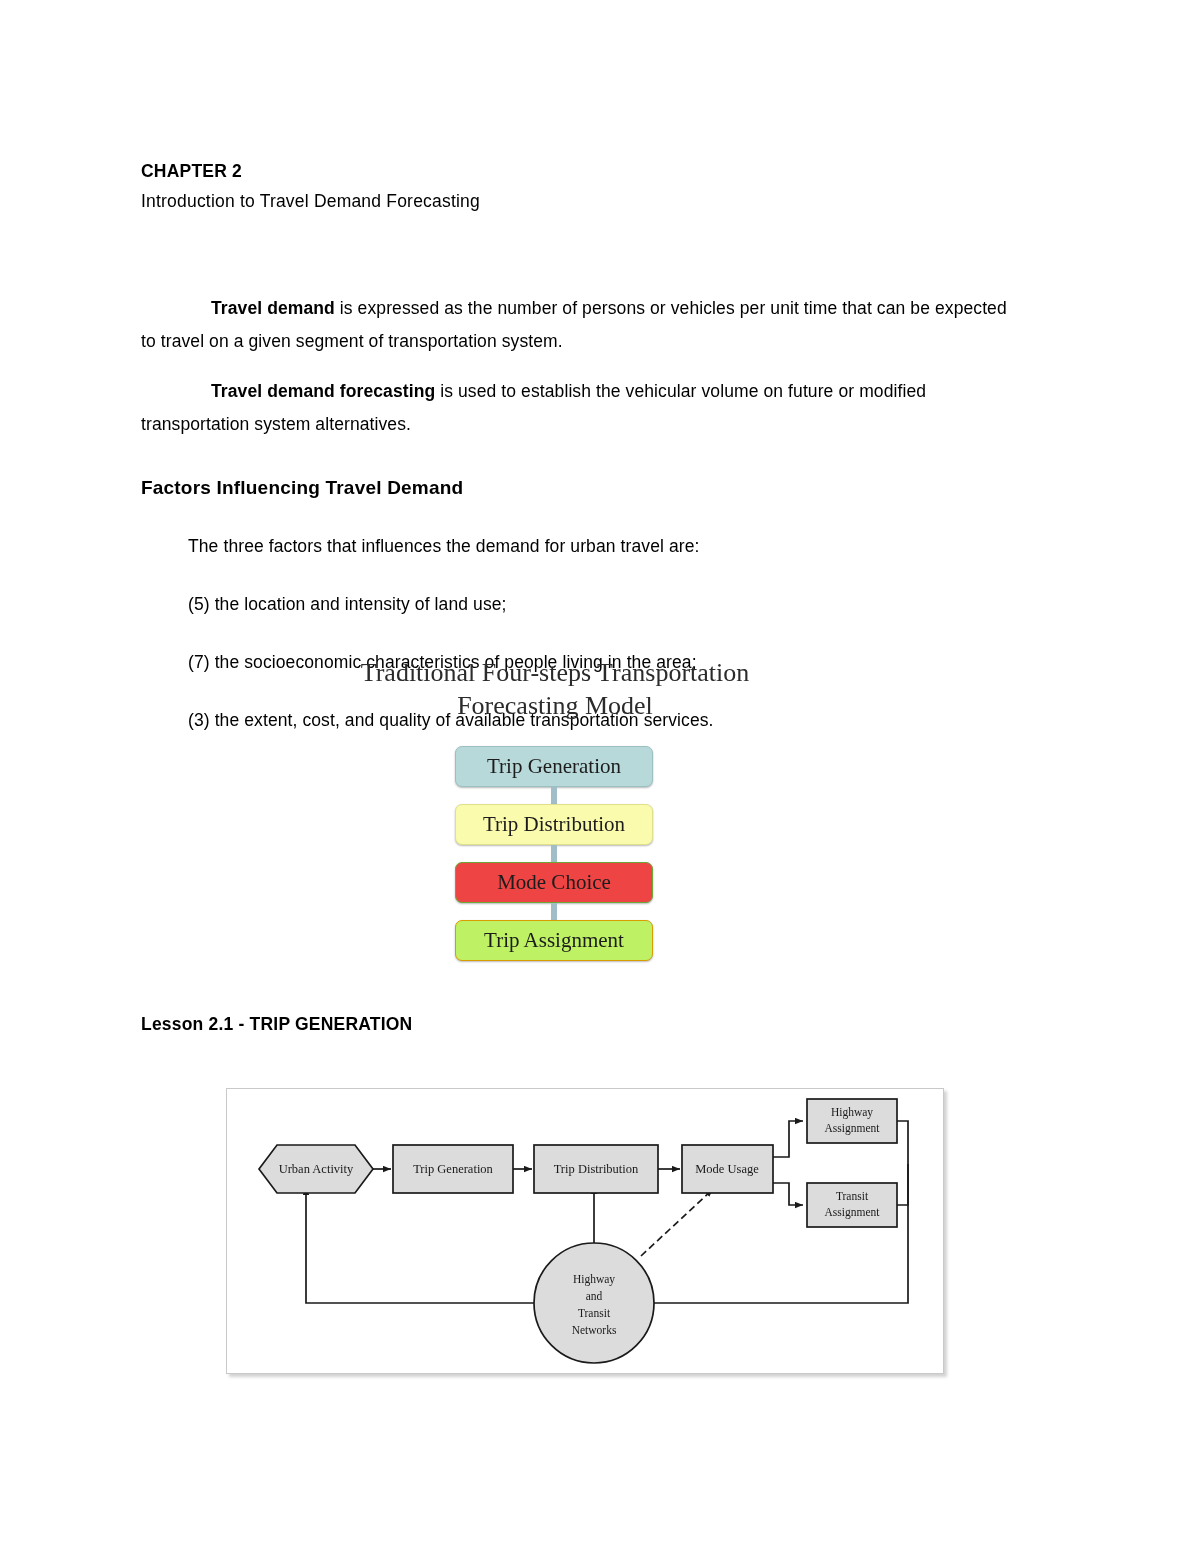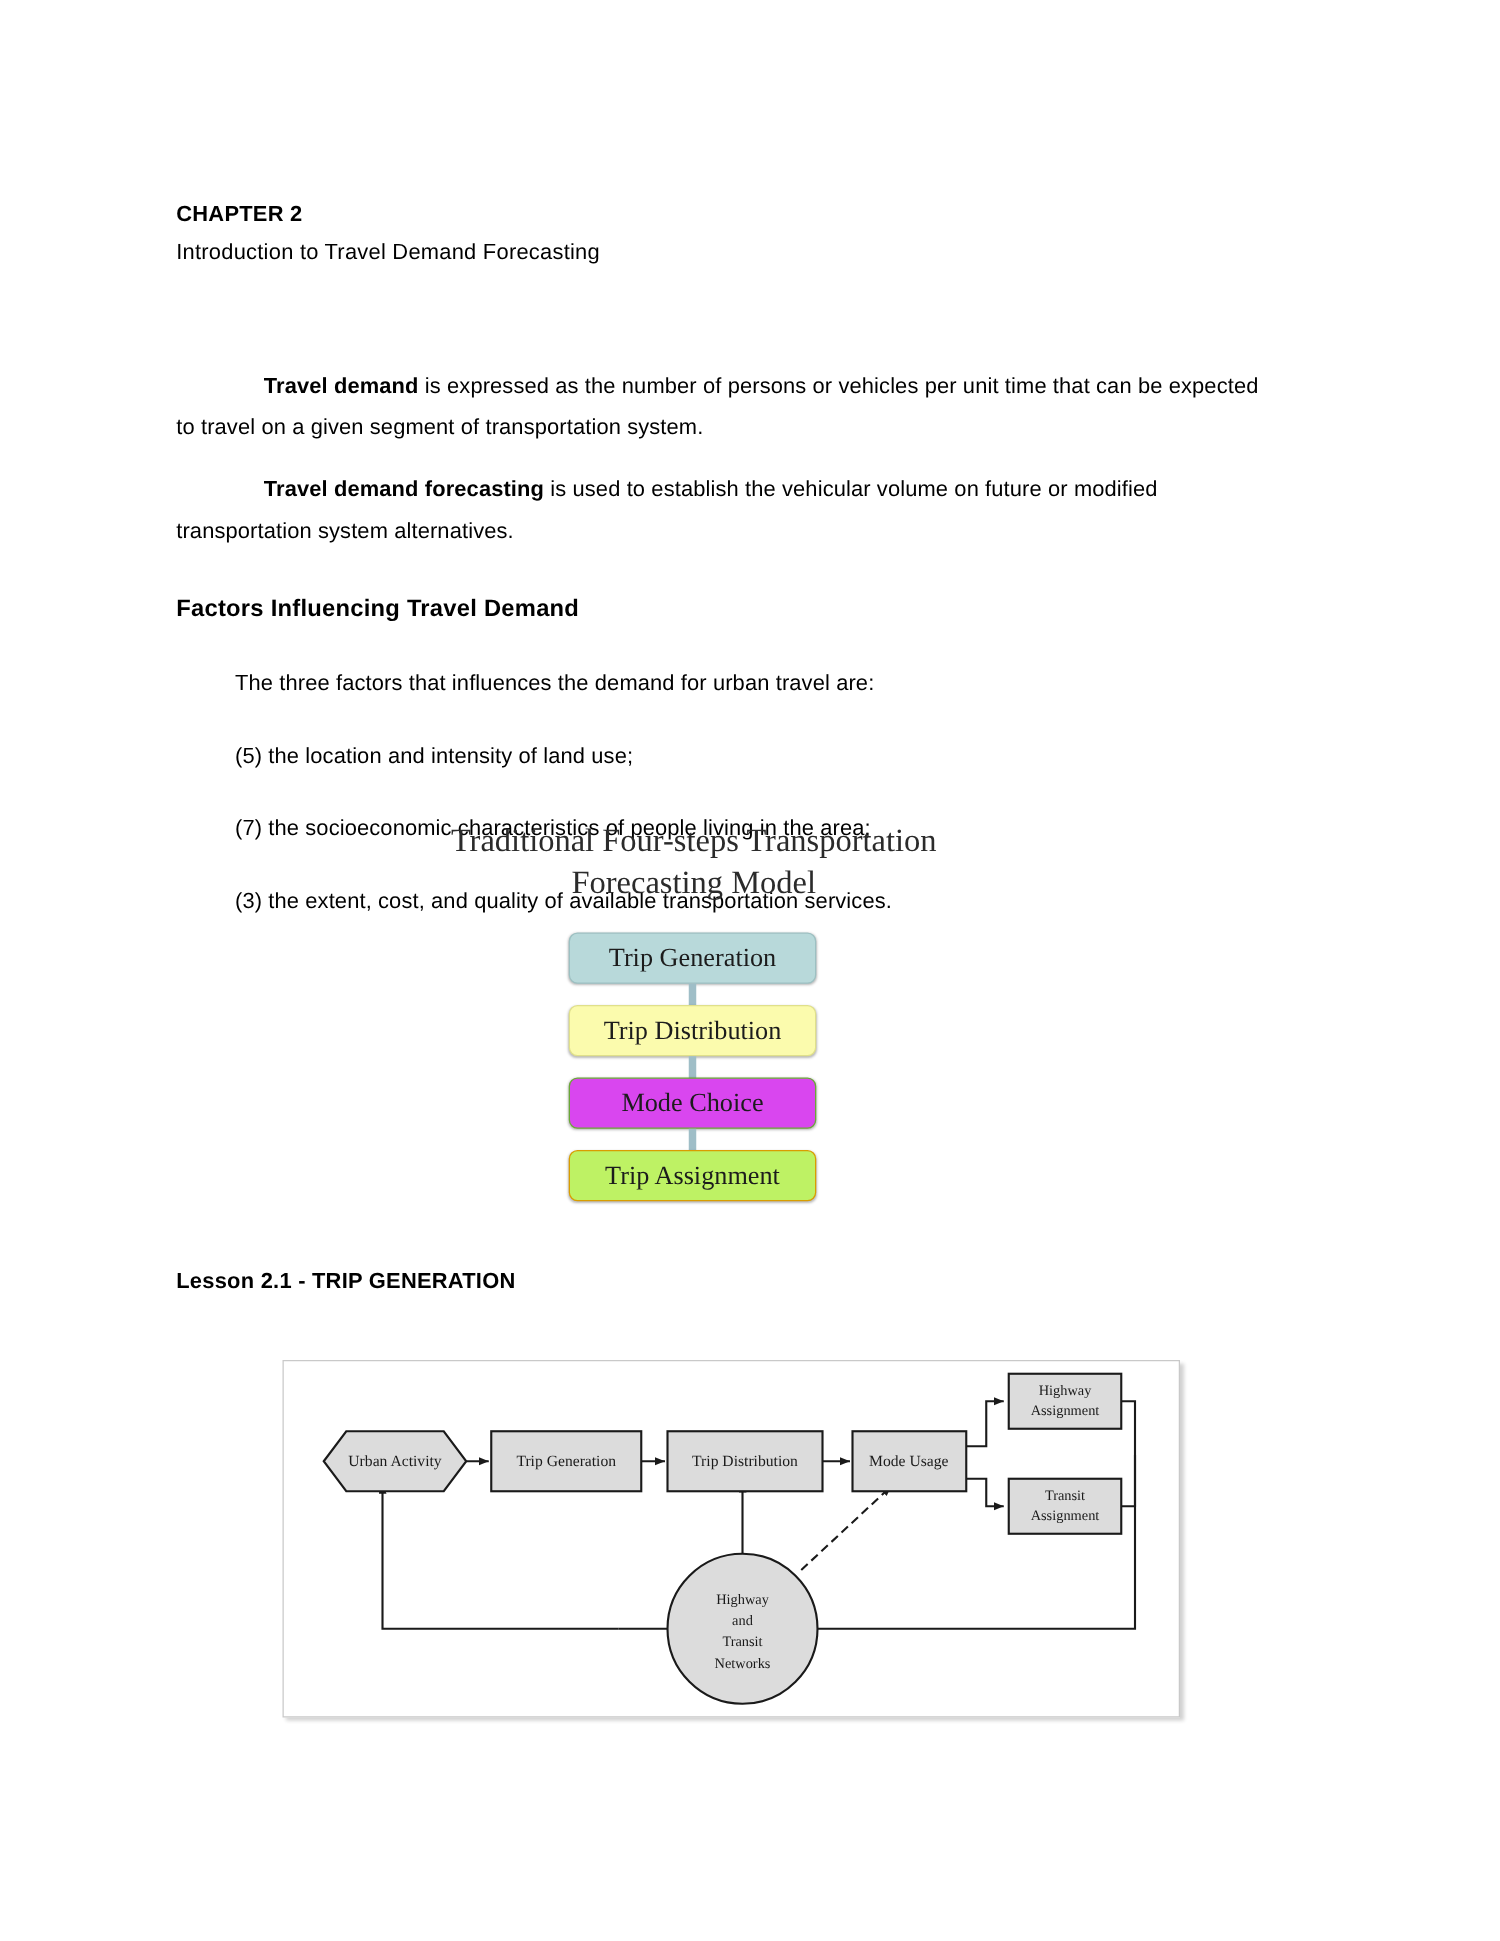--- a/index.html
+++ b/index.html
@@ -219,21 +219,21 @@
         <div class="step-box" id="step0" style="background: rgb(184, 217, 218); border: 1px solid rgb(156, 192, 194);">Trip Generation</div>
         <div class="connector arrow" style="top: 41px; background: rgb(159, 190, 199);"></div>
       </div>
 
       <div class="step-row">
         <div class="step-box" id="step1" style="background: rgb(251, 251, 173); border: 1px solid rgb(224, 224, 138);">Trip Distribution</div>
         <div class="connector arrow" style="top: 41px; background: rgb(159, 190, 199);"></div>
       </div>
 
       <div class="step-row">
-        <div class="step-box" id="step2" style="background: #d946ef; border: 1px solid rgb(106, 168, 55);">Mode Choice</div>
+        <div class="step-box" id="step2" style="background: #ef4444; border: 1px solid rgb(106, 168, 55);">Mode Choice</div>
         <div class="connector arrow" style="top: 41px; background: rgb(159, 190, 199);"></div>
       </div>
 
       <div class="step-row">
         <div class="step-box" id="step3" style="background: #bef264; border: 1px solid rgb(217, 157, 0);">Trip Assignment</div>
       </div>
 
     </div>
   </div>
 

